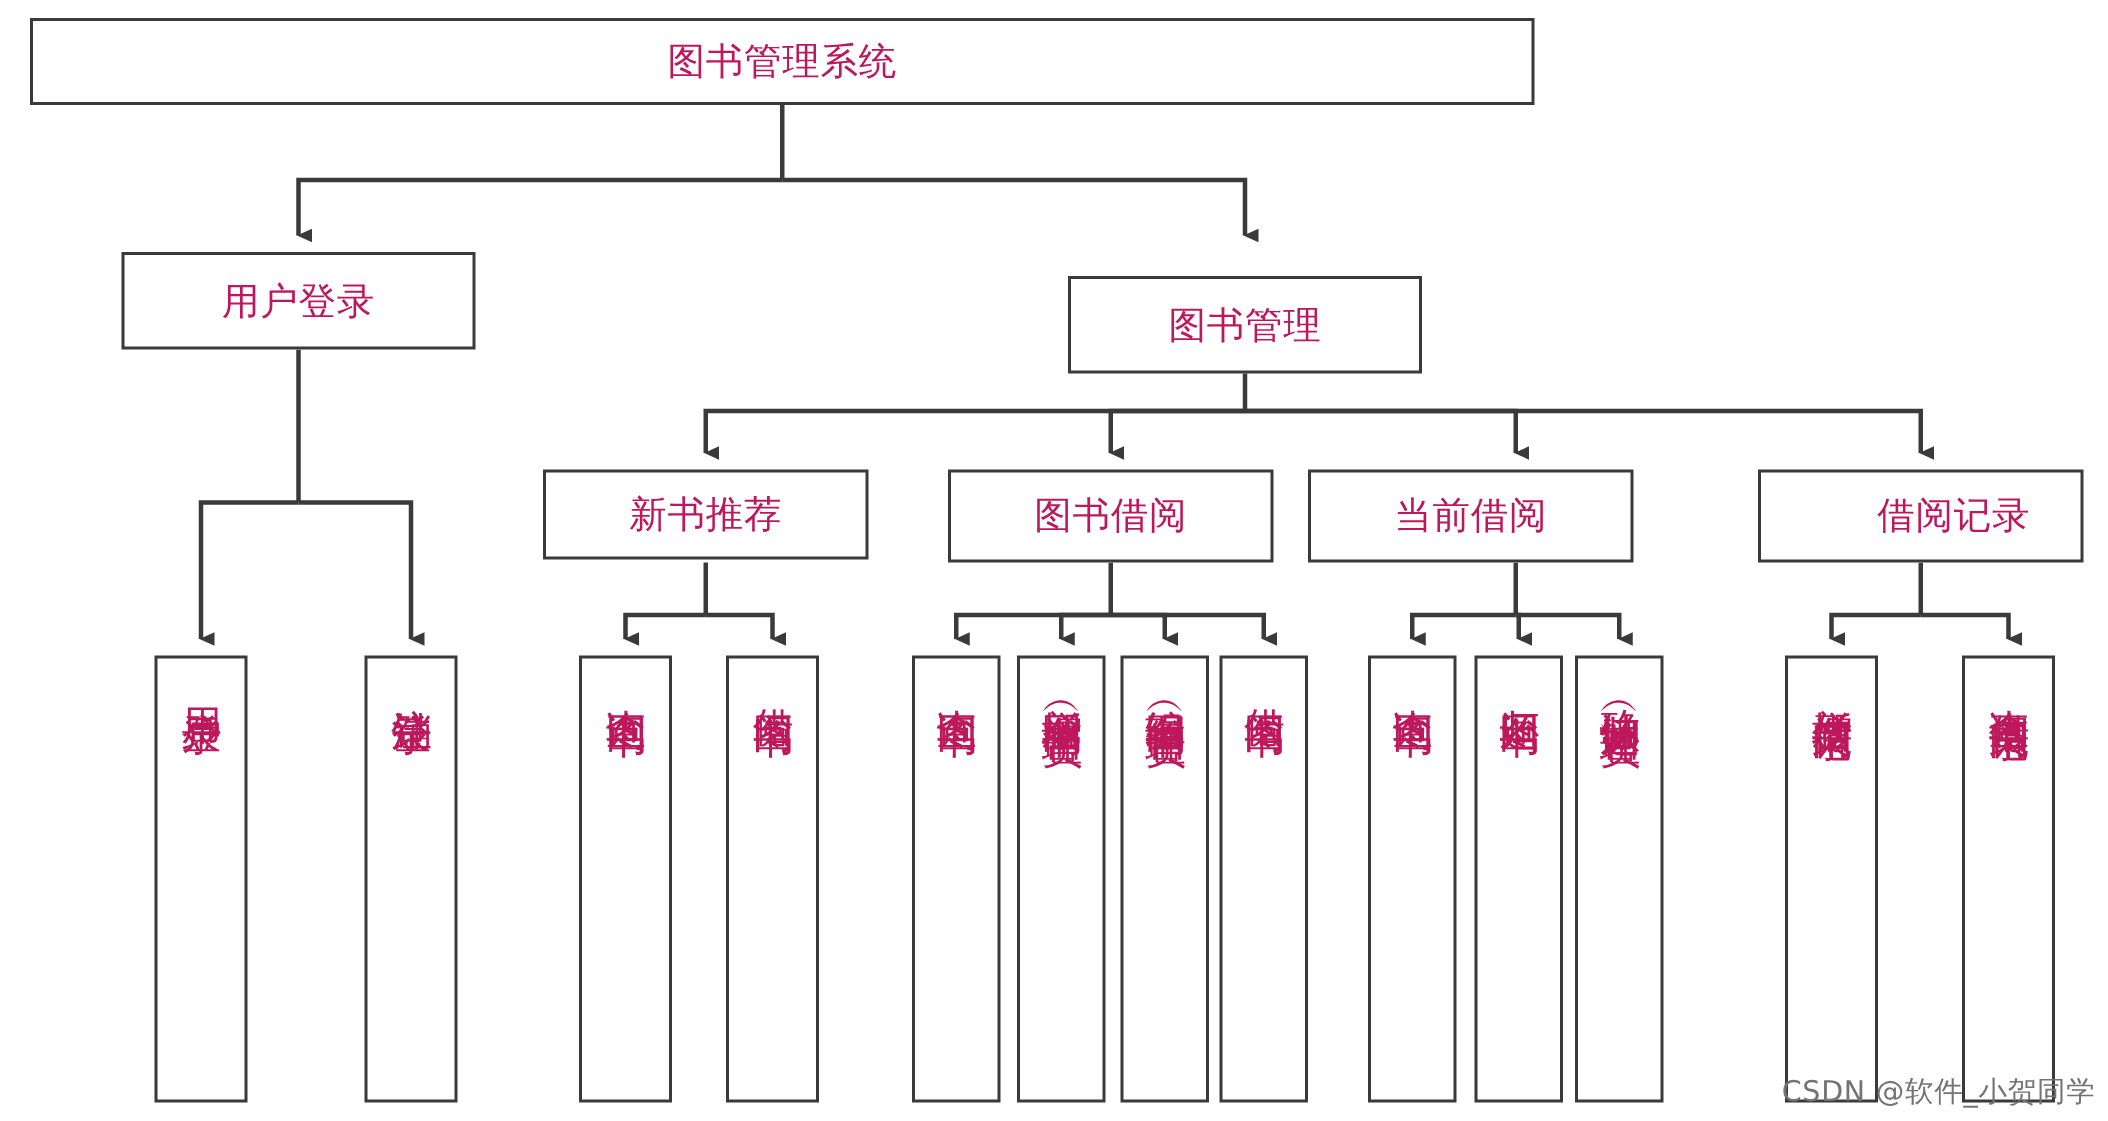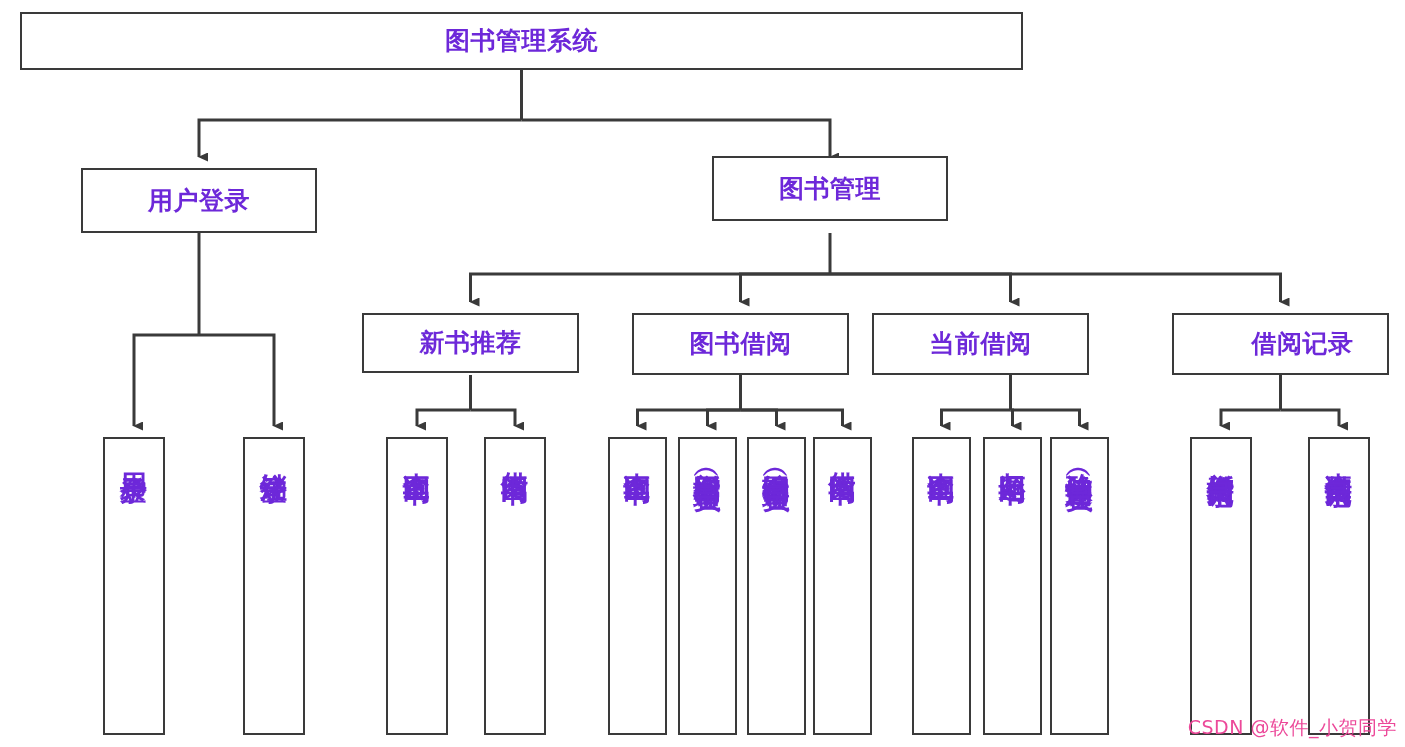--- a/index.html
+++ b/index.html
@@ -25,22 +25,21 @@
     height: 747px;
   }
   .node {
     position: absolute;
     box-sizing: border-box;
     background: #ffffff;
     border: 2px solid #3a3a3a;
     display: flex;
     align-items: center;
     justify-content: center;
-    color: #6d28d9;
-    font-weight: bold;
+    color: #be185d;
   }
   .node .label {
     display: block;
     text-align: center;
     line-height: 1.18;
     white-space: nowrap;
   }
   .node.horizontal .label {
     font-size: 25px;
     letter-spacing: 0.5px;
@@ -54,21 +53,21 @@
     text-orientation: upright;
     font-size: 27px;
     letter-spacing: 2px;
     line-height: 1.0;
   }
   #watermark {
     position: absolute;
     right: 8px;
     bottom: 6px;
     font-size: 19px;
-    color: #ec4899;
+    color: #737373;
     letter-spacing: 0.5px;
     white-space: nowrap;
     pointer-events: none;
     text-align: center;
   }
 </style>
 </head>
 <body>
 
 <div id="diagram-root">
@@ -109,21 +108,21 @@
       </g>
   </svg>
 
   <div id="nodes-layer">
       <div class="node horizontal" style="left: 20px; top: 12px; width: 1003px; height: 58px;">
         <span class="label">图书管理系统</span>
       </div>
       <div class="node horizontal" style="left: 81px; top: 168px; width: 236px; height: 65px;">
         <span class="label">用户登录</span>
       </div>
-      <div class="node horizontal" style="left: 712px; top: 156px; width: 236px; height: 65px;">
+      <div class="node horizontal" style="left: 712px; top: 184px; width: 236px; height: 65px;">
         <span class="label">图书管理</span>
       </div>
       <div class="node horizontal" style="left: 362px; top: 313px; width: 217px; height: 60px;">
         <span class="label">新书推荐</span>
       </div>
       <div class="node horizontal" style="left: 632px; top: 313px; width: 217px; height: 62px; justify-content: center;">
         <span class="label">图书借阅</span>
       </div>
       <div class="node horizontal" style="left: 872px; top: 313px; width: 217px; height: 62px;">
         <span class="label">当前借阅</span>

